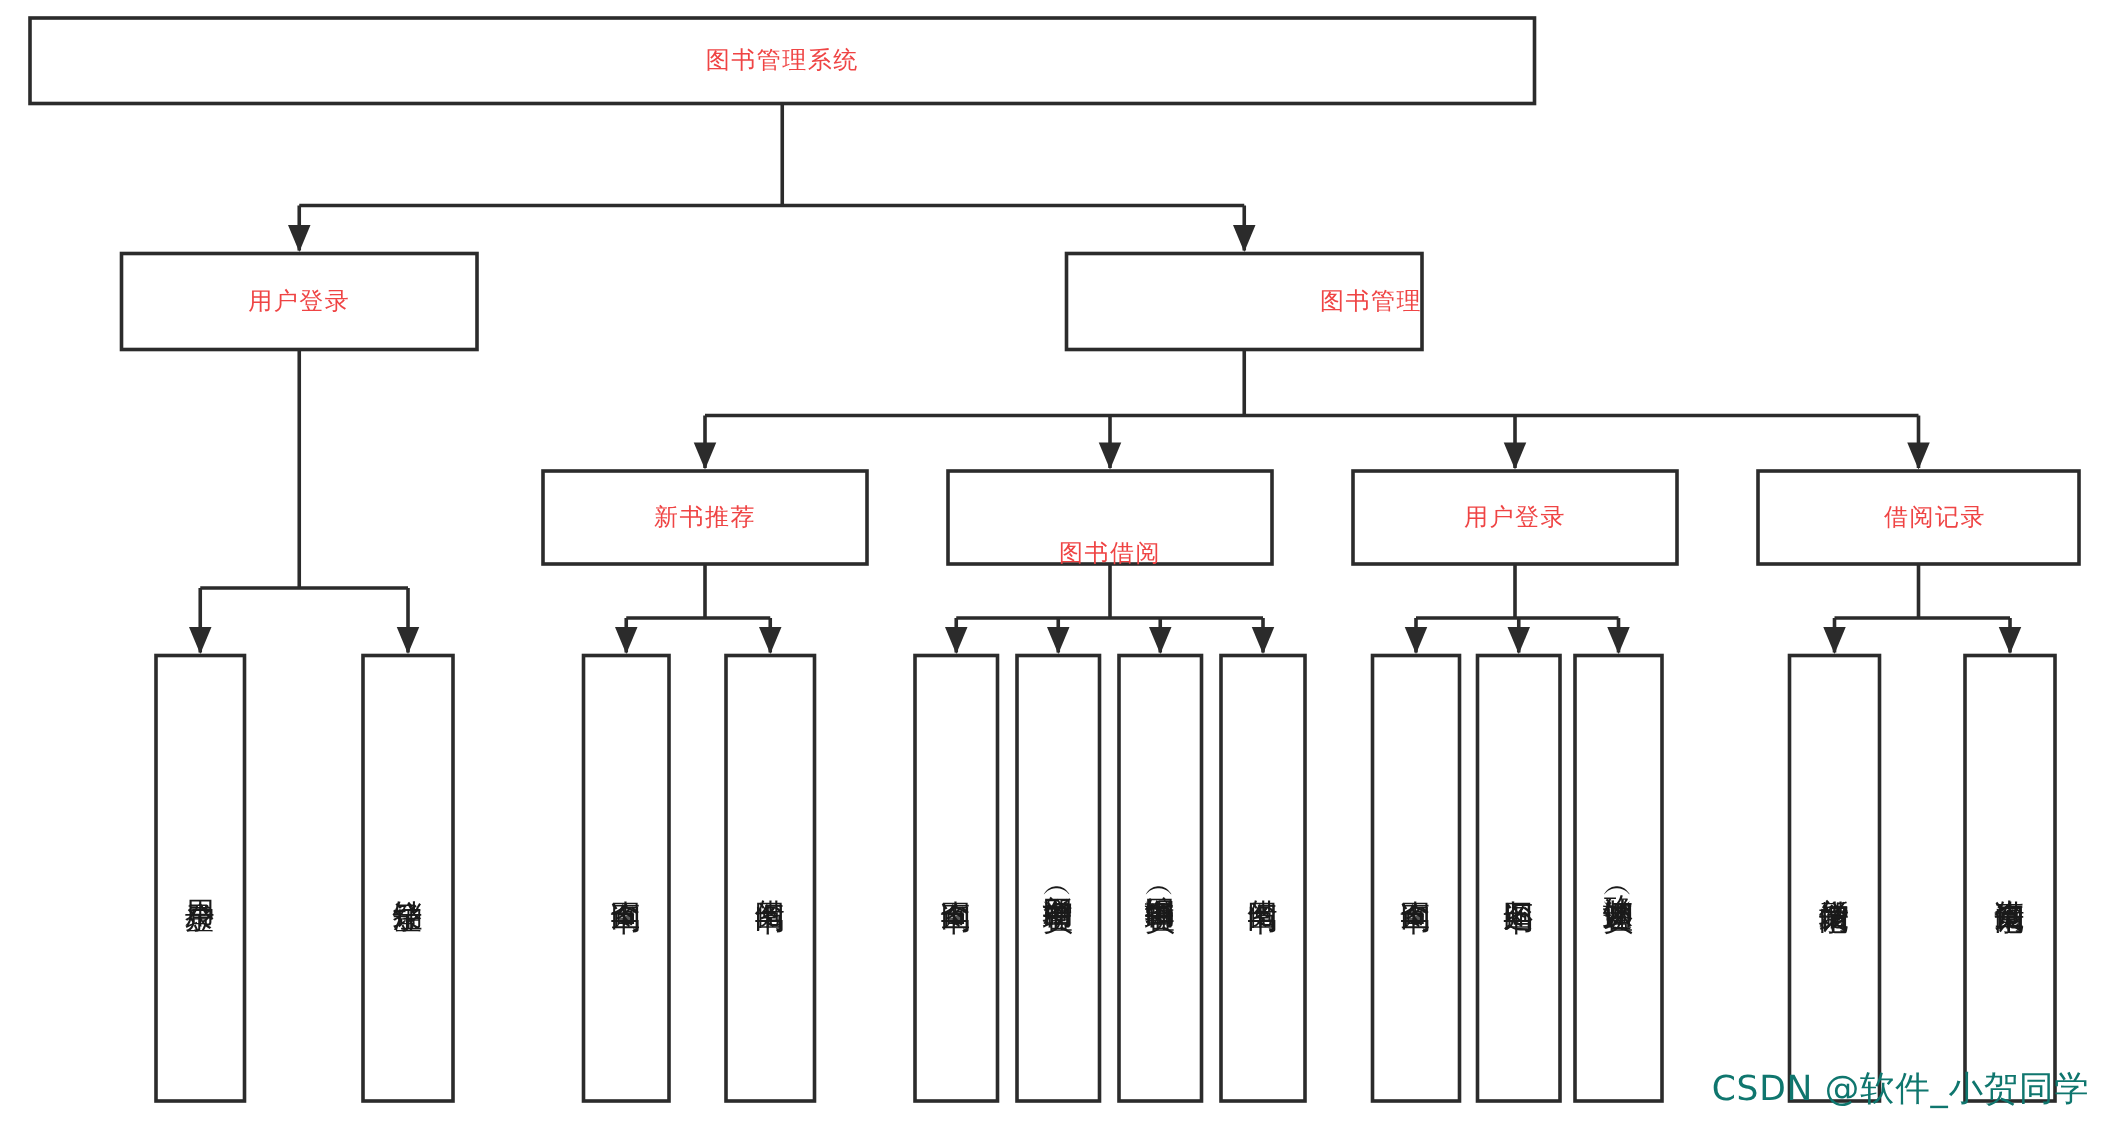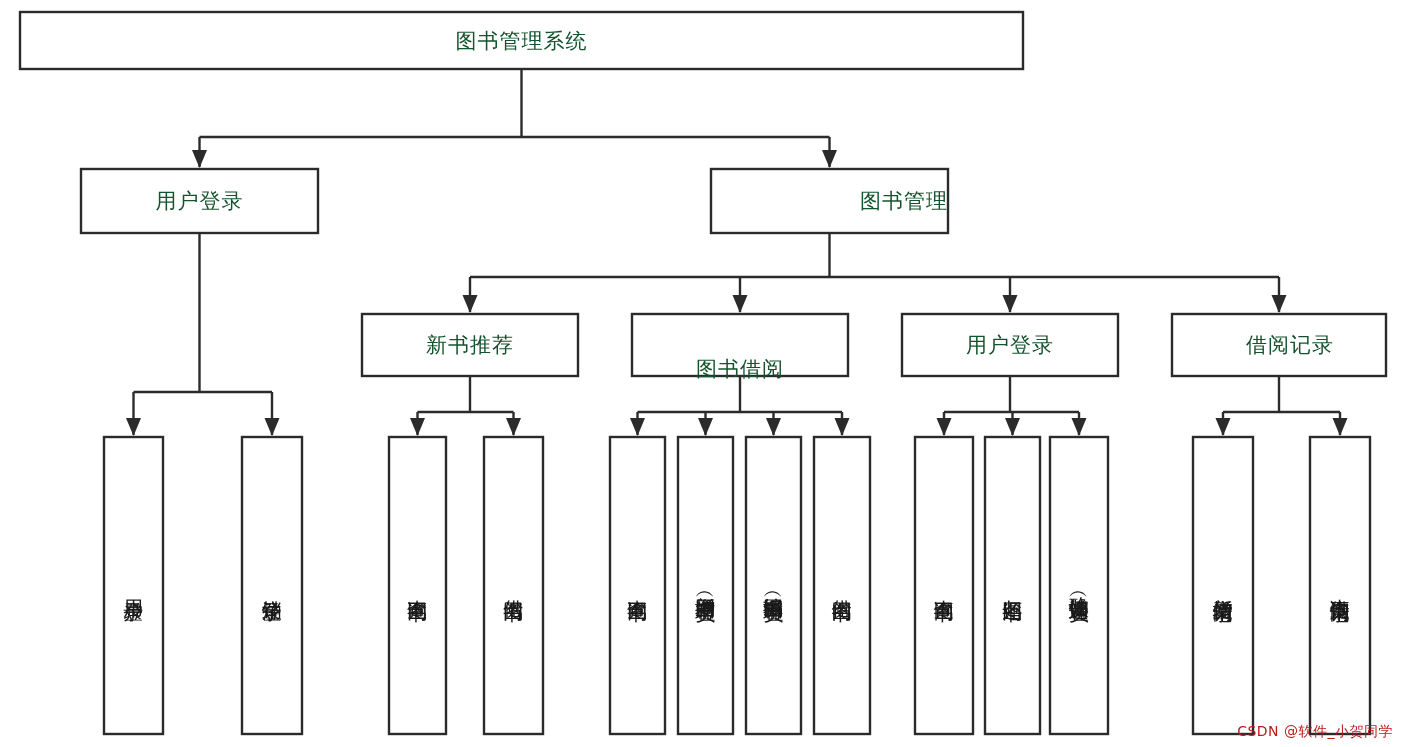--- a/index.html
+++ b/index.html
@@ -39,22 +39,22 @@
   }
   .arrow-head {
     fill: #2b2b2b;
     stroke: none;
   }
   .watermark {
     position: absolute;
     right: 12px;
     bottom: 6px;
     font-family: "DejaVu Sans", "Liberation Sans", sans-serif;
-    font-size: 14px;
-    color: #b91c1c;
+    font-size: 23px;
+    color: #0f766e;
     letter-spacing: 0.5px;
     white-space: nowrap;
     pointer-events: none;
   }
   .vtext-cell {
     position: absolute;
     display: flex;
     align-items: center;
     justify-content: center;
     pointer-events: none;
@@ -72,22 +72,22 @@
   }
   .htext-cell {
     position: absolute;
     display: flex;
     align-items: center;
     justify-content: center;
     pointer-events: none;
   }
   .htext-inner {
     font-family: "DejaVu Sans", "Liberation Sans", sans-serif;
-    font-size: 21px;
-    color: #14532d;
+    font-size: 16px;
+    color: #ef4444;
     letter-spacing: 1px;
     white-space: nowrap;
   }
 </style>
 </head>
 <body>
 
 <div id="diagram-root">
 
   <svg id="tree-svg" viewBox="0 0 1405 747">

